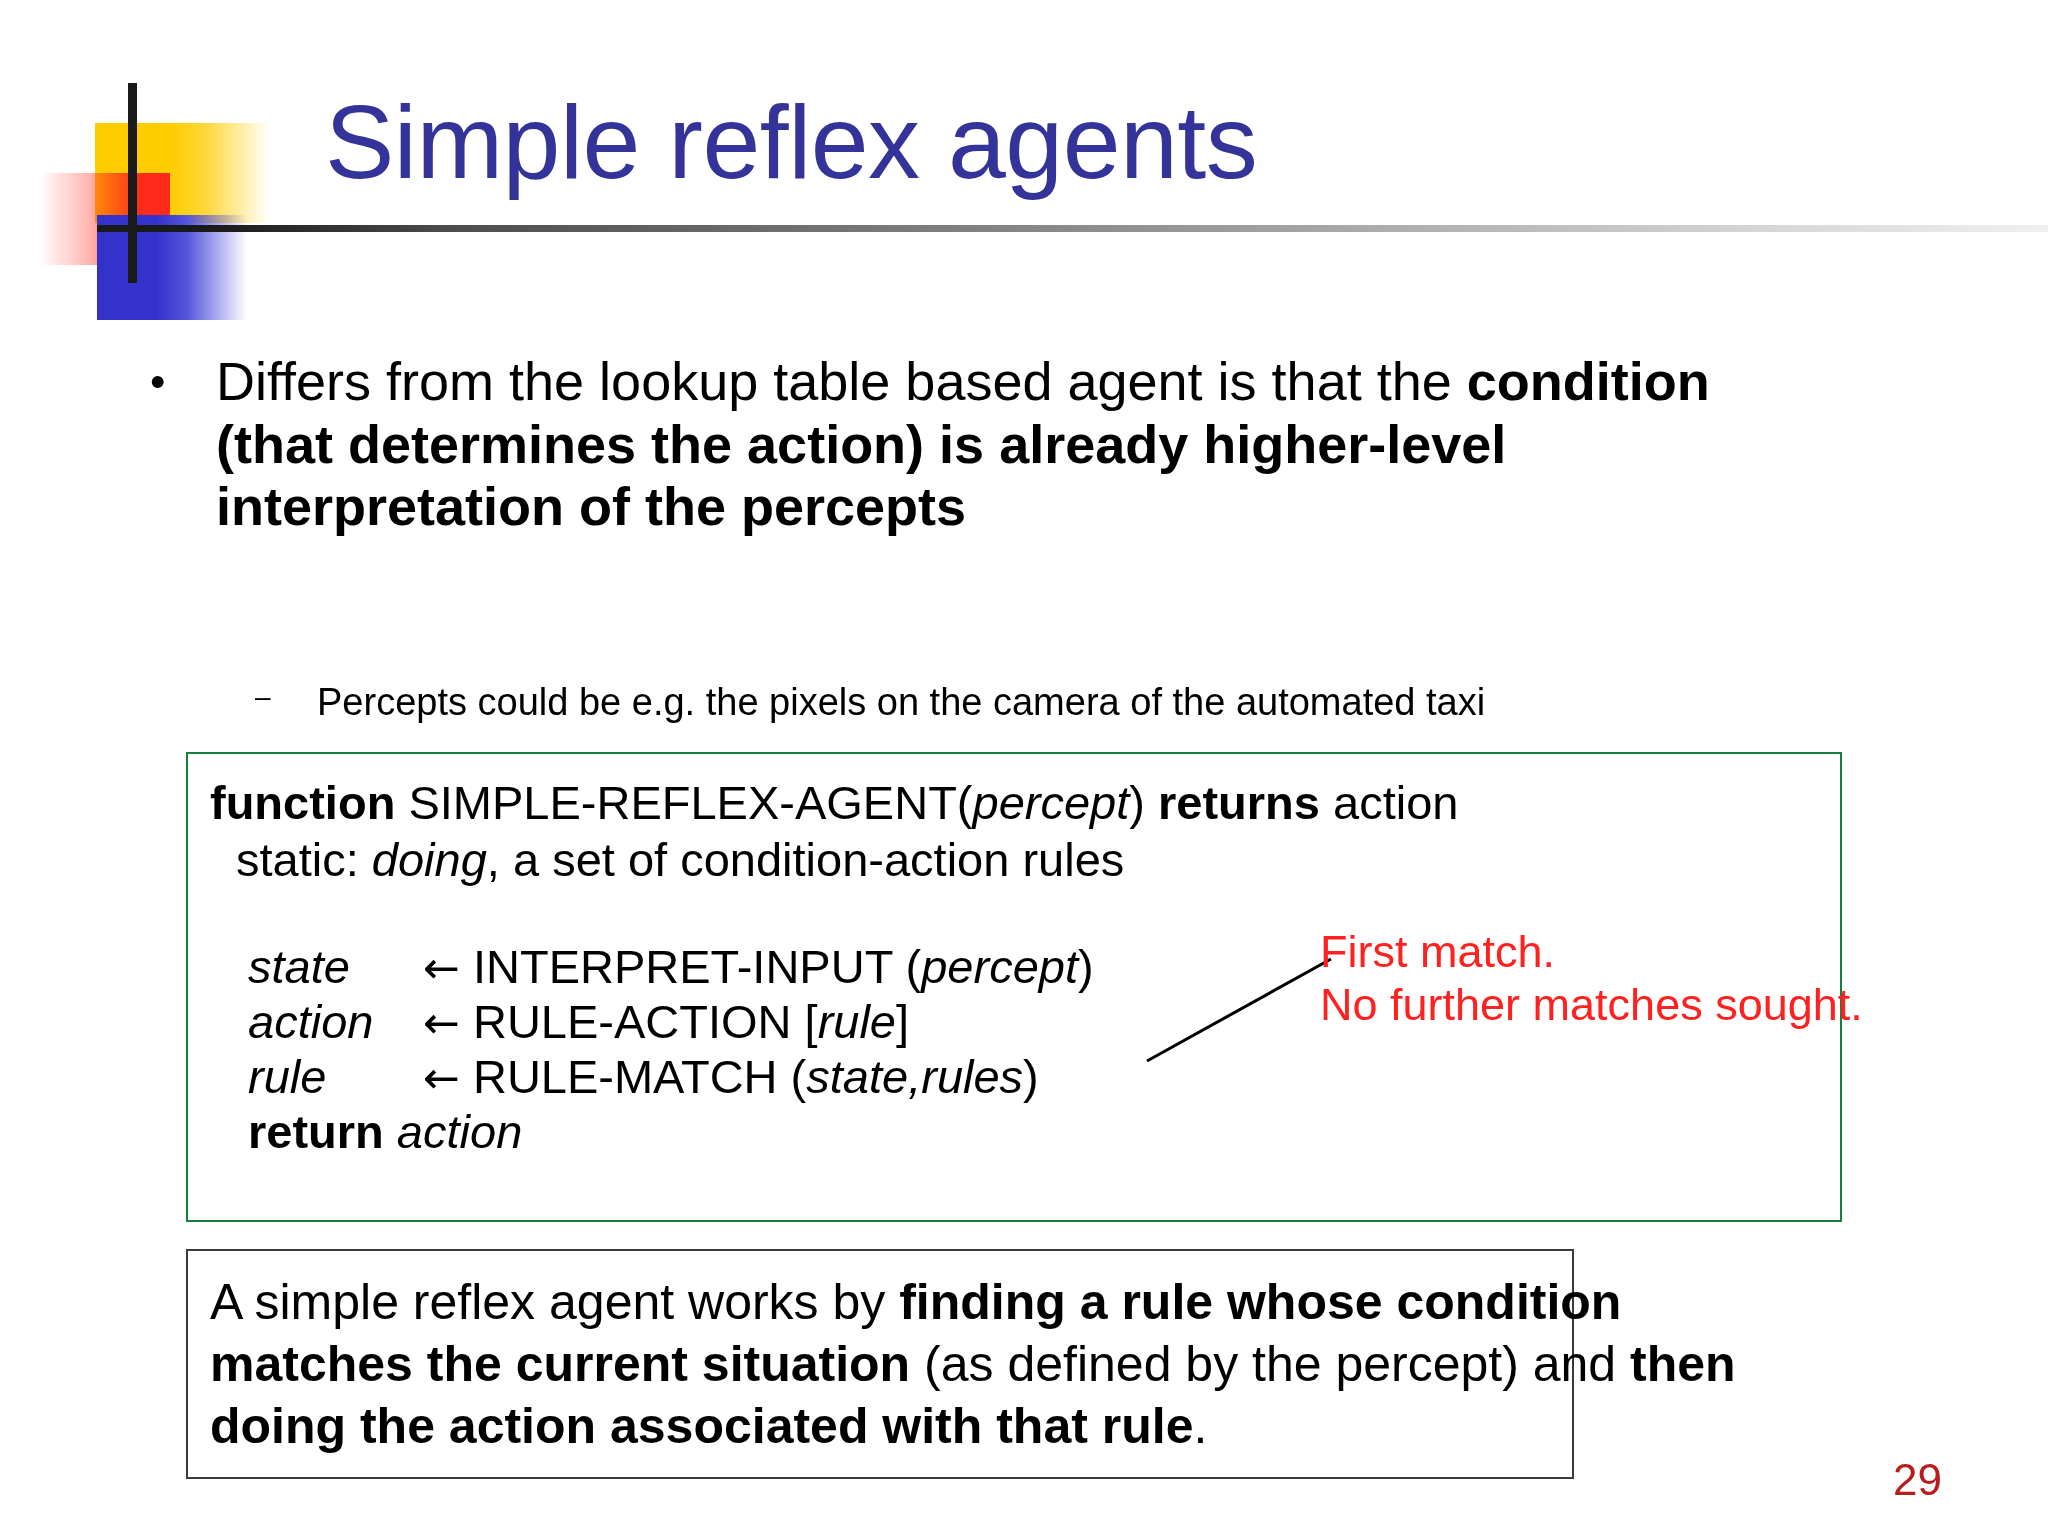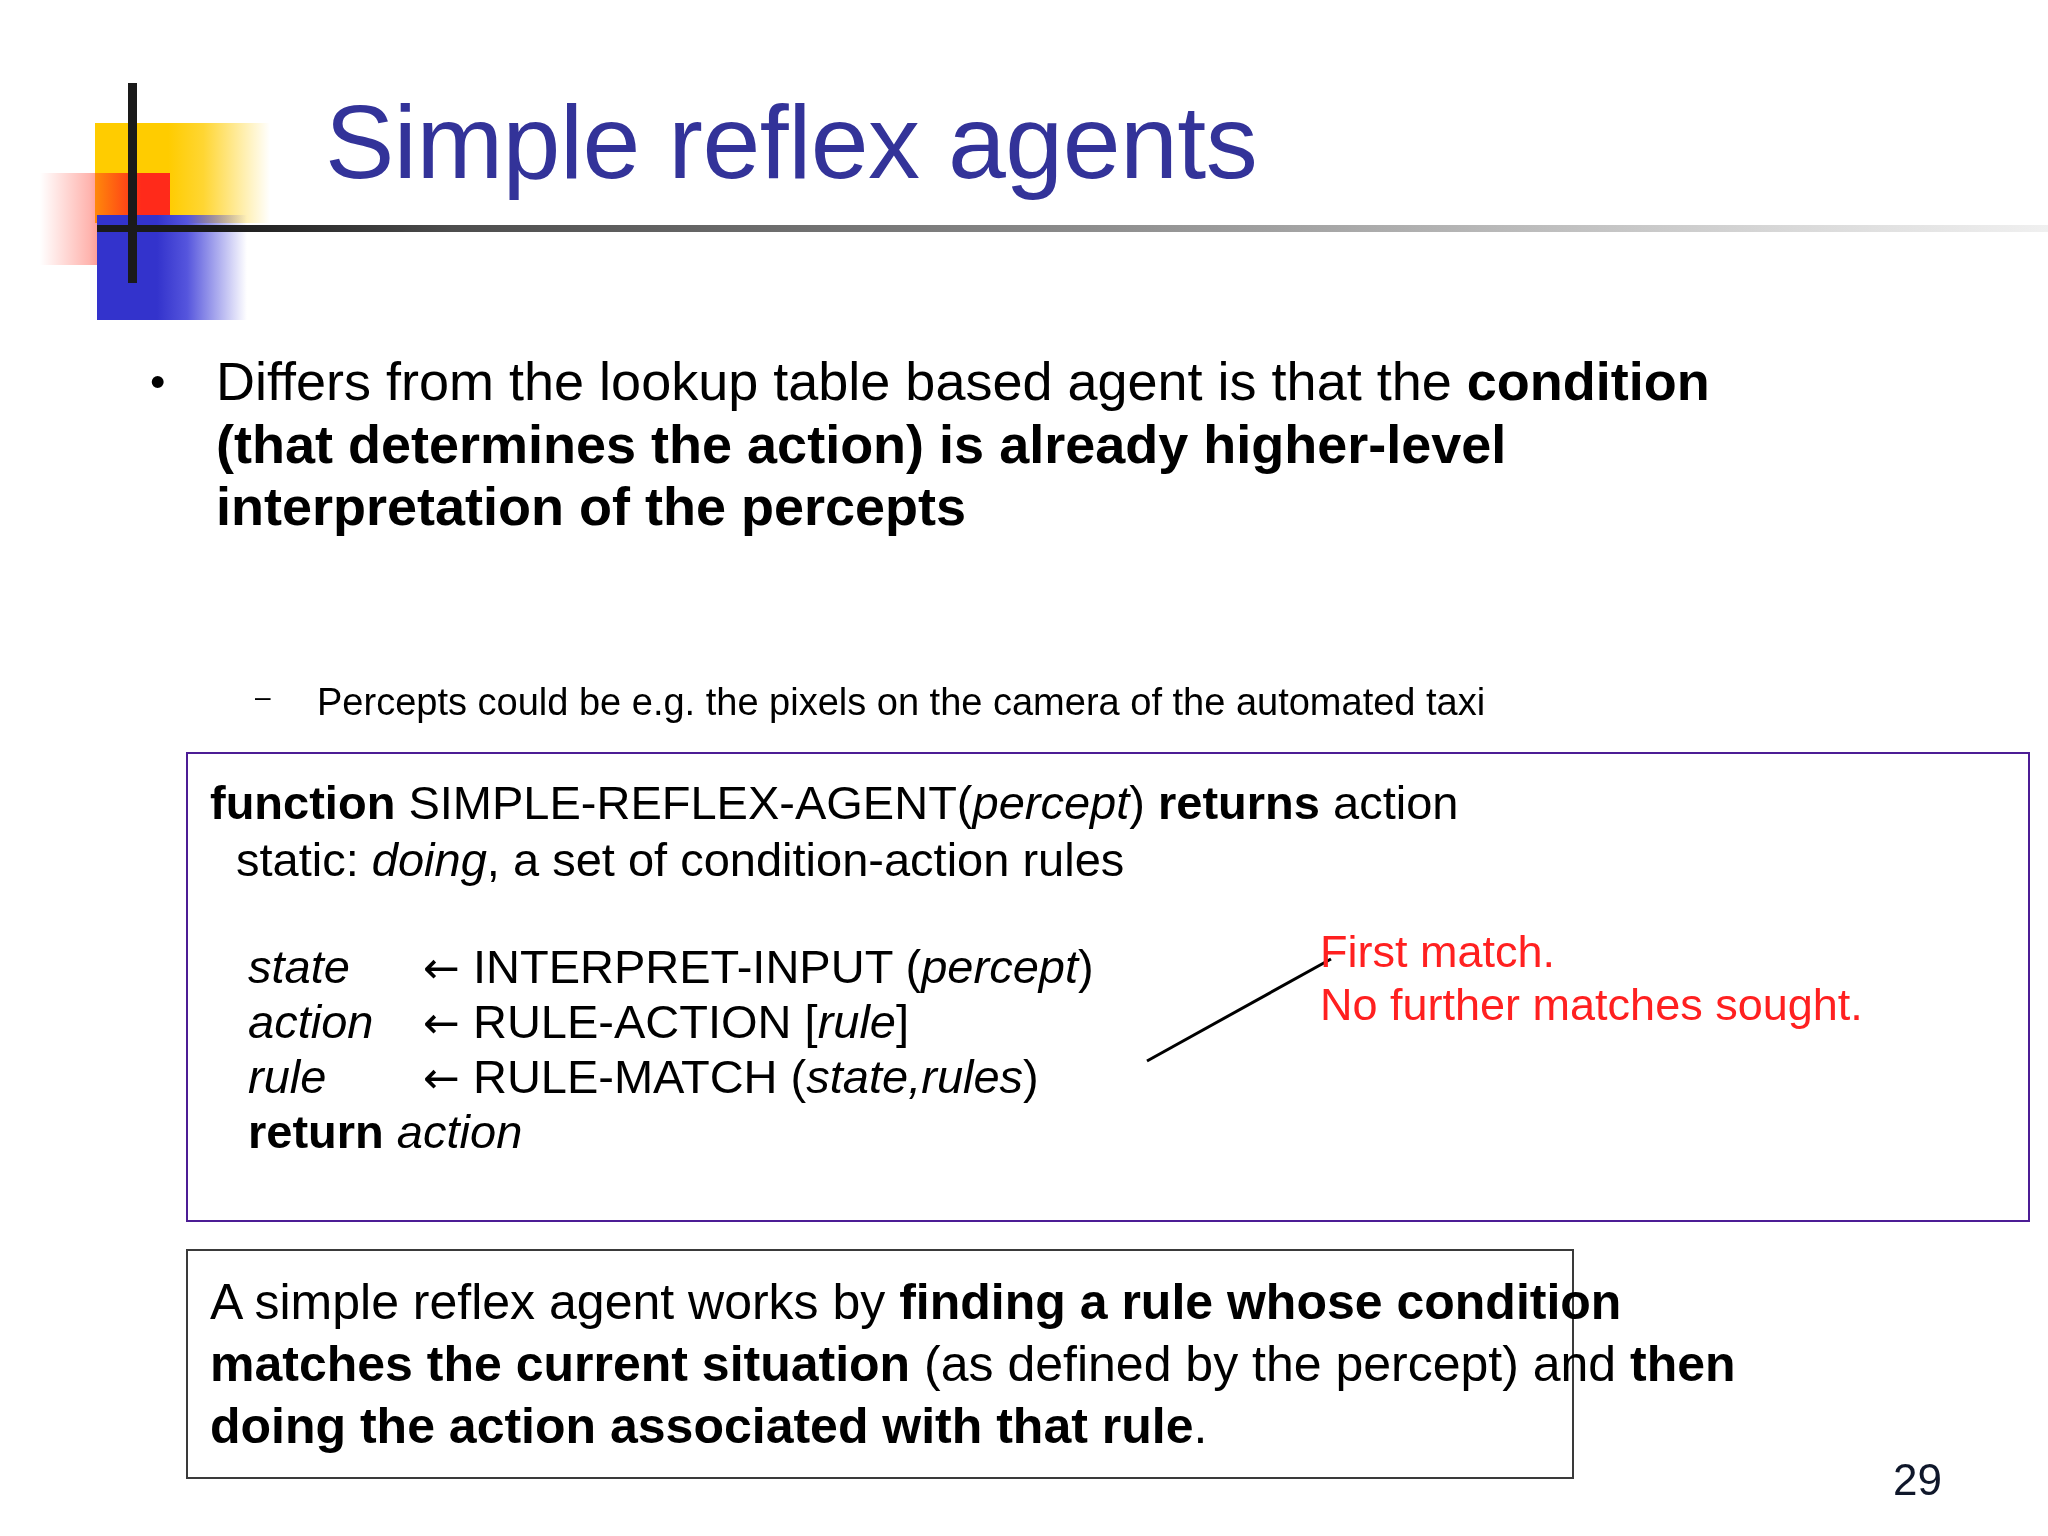--- a/index.html
+++ b/index.html
@@ -120,23 +120,23 @@
     font-size: 38px;
     line-height: 1.2;
     white-space: nowrap;
   }
 
   
   .code-box {
     position: absolute;
     left: 186px;
     top: 752px;
-    width: 1844px;
+    width: 1656px;
     height: 470px;
-    border: 2px solid #4c1d95;
+    border: 2px solid #15803d;
     box-sizing: border-box;
     background: #ffffff;
   }
   .summary-box {
     position: absolute;
     left: 186px;
     top: 1249px;
     width: 1388px;
     height: 230px;
     border: 2px solid #3a3a3a;
@@ -202,21 +202,21 @@
     line-height: 1.24;
     width: 1620px;
   }
   .summary-text b { font-weight: bold; }
 
   .page-number {
     position: absolute;
     left: 1893px;
     top: 1455px;
     font-size: 44px;
-    color: #0f172a;
+    color: #b91c1c;
   }
 </style>
 </head>
 <body>
 
 <div class="logo">
   <div class="sq-yellow"></div>
   <div class="sq-red"></div>
   <div class="sq-blue"></div>
   <div class="bar-v"></div>

